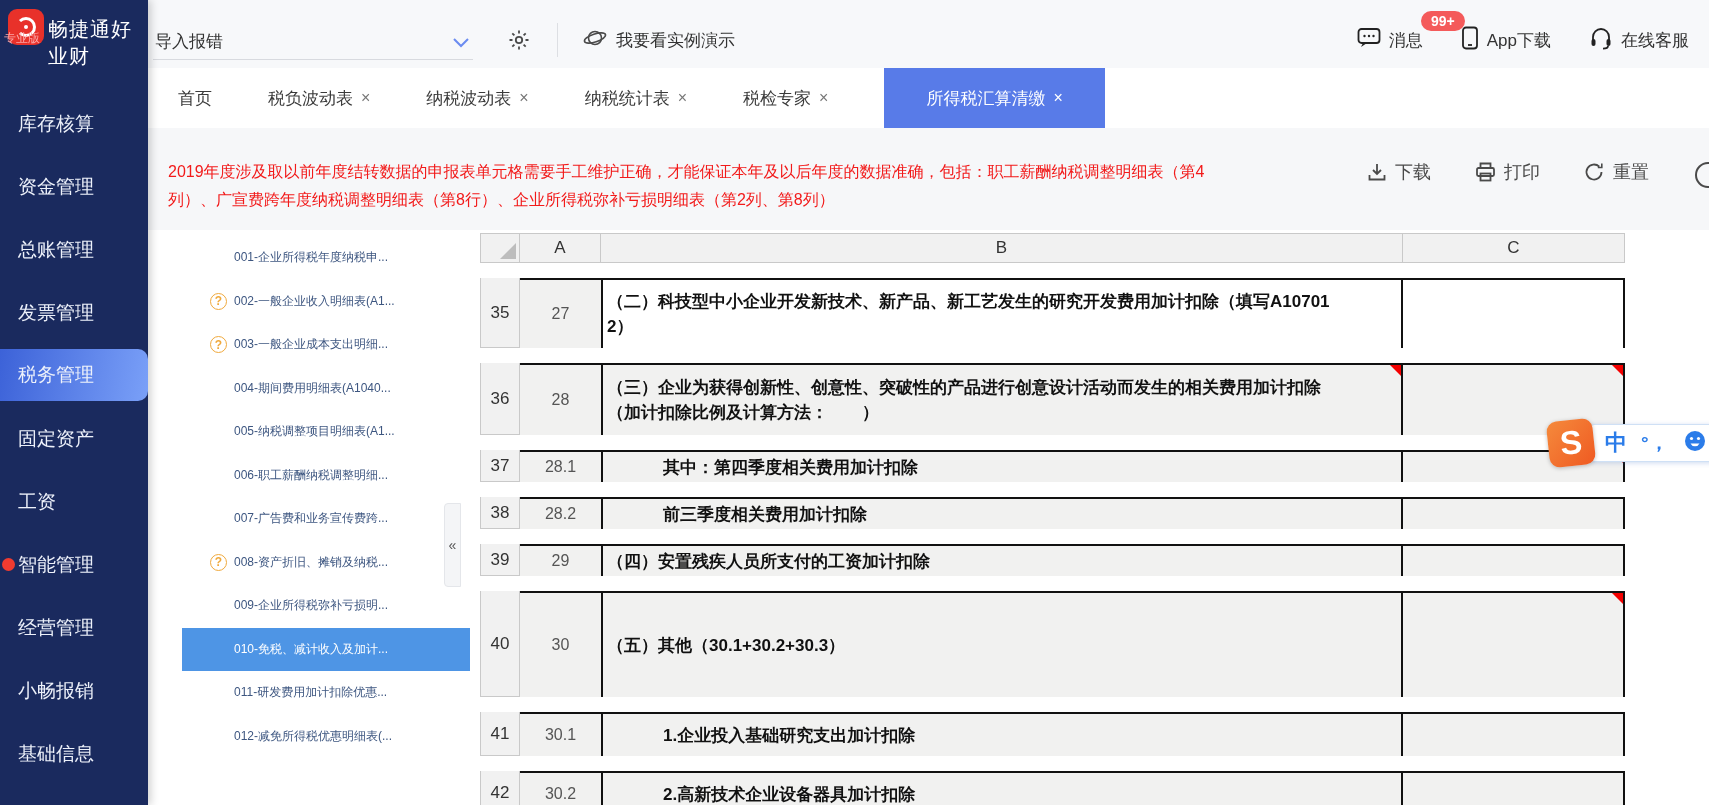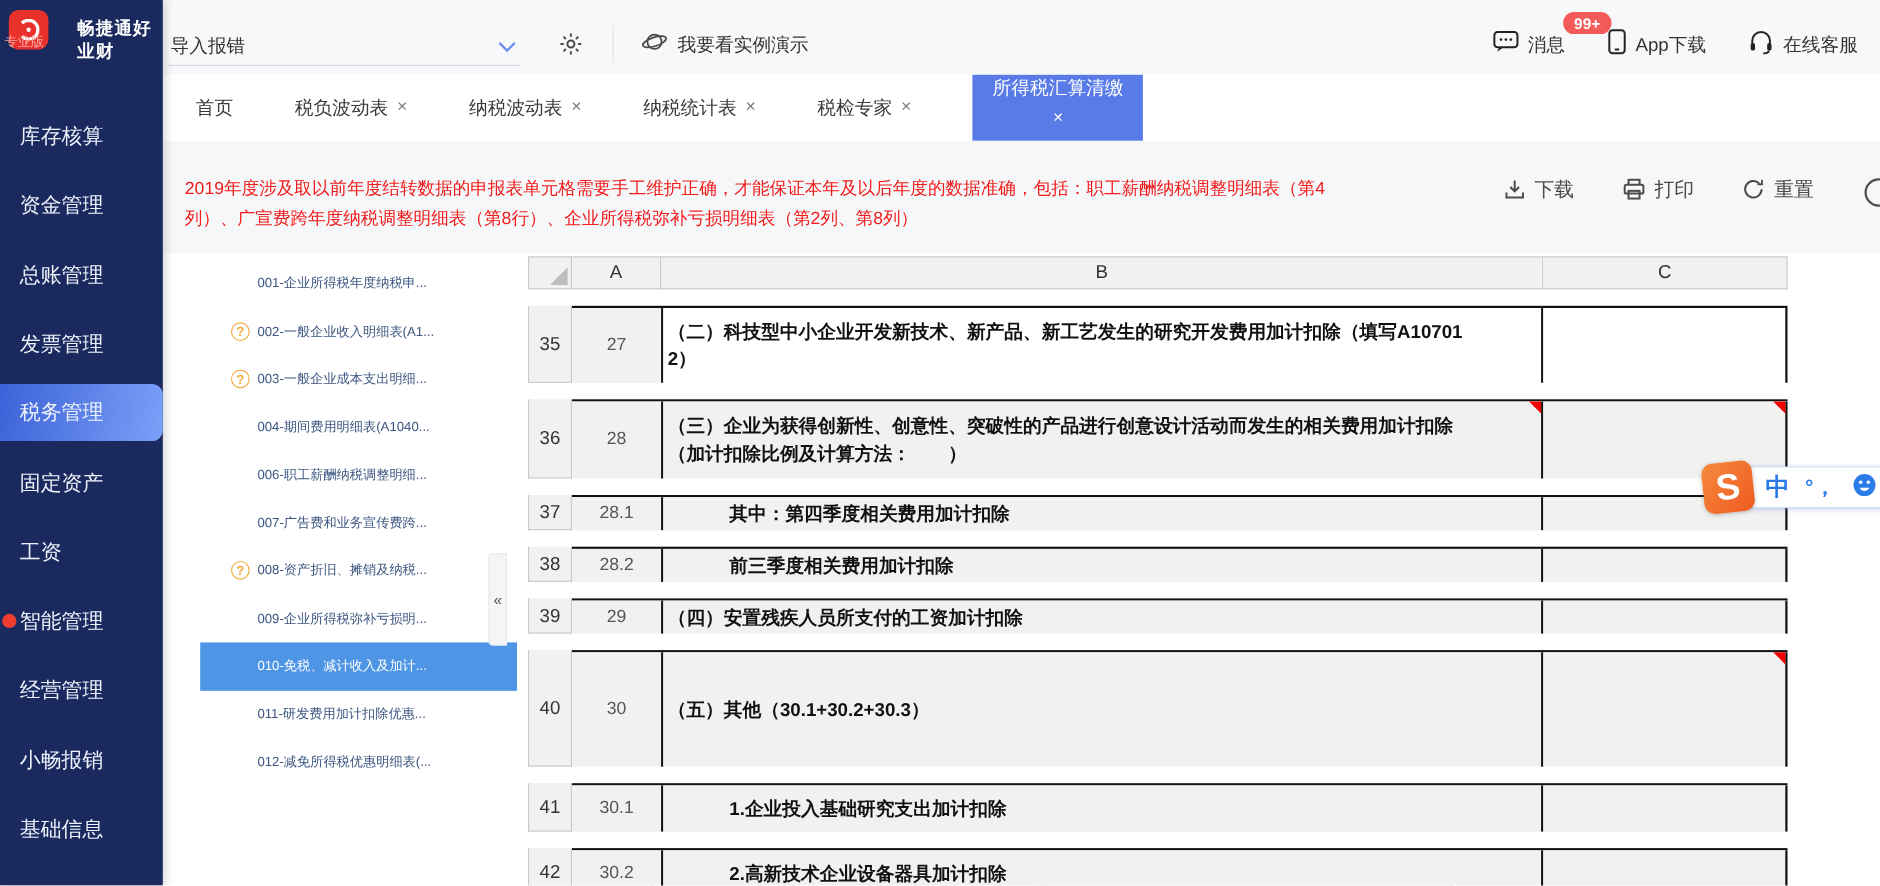--- a/index.html
+++ b/index.html
@@ -10,21 +10,21 @@
   
   .sidebar { position:absolute; left:0; top:0; width:148px; height:805px;
              background:#1A2A5E; z-index:30; box-shadow:3px 0 8px rgba(0,0,0,.18); }
   .logo-block { position:relative; height:68px; padding:10px 6px 0 8px; color:#fff; }
   .logo-mark { position:absolute; left:8px; top:9px; width:36px; height:36px; border-radius:9px;
                background:#E8312A; display:flex; align-items:center; justify-content:center; }
   .logo-swirl { width:20px; height:20px; border:3px solid #fff; border-radius:50%;
                 border-left-color:transparent; position:relative; }
   .logo-swirl::after { content:""; position:absolute; left:5px; top:5px; width:4px; height:4px;
                        background:#fff; border-radius:50%; }
-  .brand-name { position:absolute; left:48px; top:16px; font-size:16px; font-weight:700; letter-spacing:1px;margin-left:22px; }
+  .brand-name { position:absolute; left:48px; top:16px; font-size:20px; font-weight:400; letter-spacing:1px; }
   .brand-edition { position:absolute; left:4px; top:30px; font-size:12px; color:#fca5a5; }
   .sb-nav { position:absolute; top:92px; left:0; width:148px; }
   .sb-item { position:relative; height:63px; display:flex; align-items:center;
              padding-left:18px; font-size:19px; color:#EDF1FA; cursor:pointer; }
   .sb-item.active { background:linear-gradient(100deg,#3C62D8,#7AA0F8);
                     border-radius:0 10px 10px 0; height:52px; margin:5px 0 6px 0; }
   .sb-dot { position:absolute; left:2px; top:50%; margin-top:-7px; width:13px; height:13px;
             border-radius:50%; background:#F03B30; }
 
   
@@ -41,21 +41,21 @@
   .badge { position:absolute; top:-16px; right:-42px; background:#F45A5A; color:#fff;
            font-size:14px; font-weight:700; border-radius:12px; padding:2px 10px; line-height:16px; }
   .msg-wrap { position:relative; }
 
   
   .tabbar { position:absolute; left:148px; top:68px; width:1561px; height:60px; background:#fff;
             display:flex; align-items:stretch; padding-left:30px; }
   .tab { display:flex; align-items:center; gap:8px; font-size:17px; color:#3A3A3A;
          margin-right:56px; cursor:pointer; white-space:nowrap; }
   .tab .x { color:#777; font-size:16px; }
-  .tab.active { background:#587BE8; color:#fff; padding:0 18px; margin-right:12px;flex-direction:column; }
+  .tab.active { background:#587BE8; color:#fff; padding:0 42px; margin-right:12px; }
   .tab.active .x { color:#fff; }
 
   
   .warnbar { position:absolute; left:148px; top:128px; width:1561px; height:102px; background:#F6F7F9; }
   .warn-text { position:absolute; left:20px; top:30px; width:1125px; color:#F21A1A;
                font-size:16px; line-height:28px; }
   .sheet-tools { position:absolute; right:60px; top:32px; display:flex; gap:44px; align-items:center; }
   .tool { display:flex; align-items:center; gap:8px; font-size:18px; color:#4A4A4A; cursor:pointer; white-space:nowrap; }
   .tool svg { display:block; }
   .tool-cut { position:absolute; right:-12px; top:34px; width:26px; height:26px;
@@ -349,20 +349,26 @@
         <span class="fl-label">003-一般企业成本支出明细...</span>
       </div>
 
       <div class="fl-row">
         <span class="fl-ico">
           <span class="help-ico" style="visibility: hidden;">?</span>
         </span>
         <span class="fl-label">004-期间费用明细表(A1040...</span>
       </div>
 
+      <div class="fl-row">
+        <span class="fl-ico">
+          <span class="help-ico" style="visibility: hidden;">?</span>
+        </span>
+        <span class="fl-label">005-纳税调整项目明细表(A1...</span>
+      </div>
 
       <div class="fl-row">
         <span class="fl-ico">
           <span class="help-ico" style="visibility: hidden;">?</span>
         </span>
         <span class="fl-label">006-职工薪酬纳税调整明细...</span>
       </div>
 
       <div class="fl-row">
         <span class="fl-ico">

